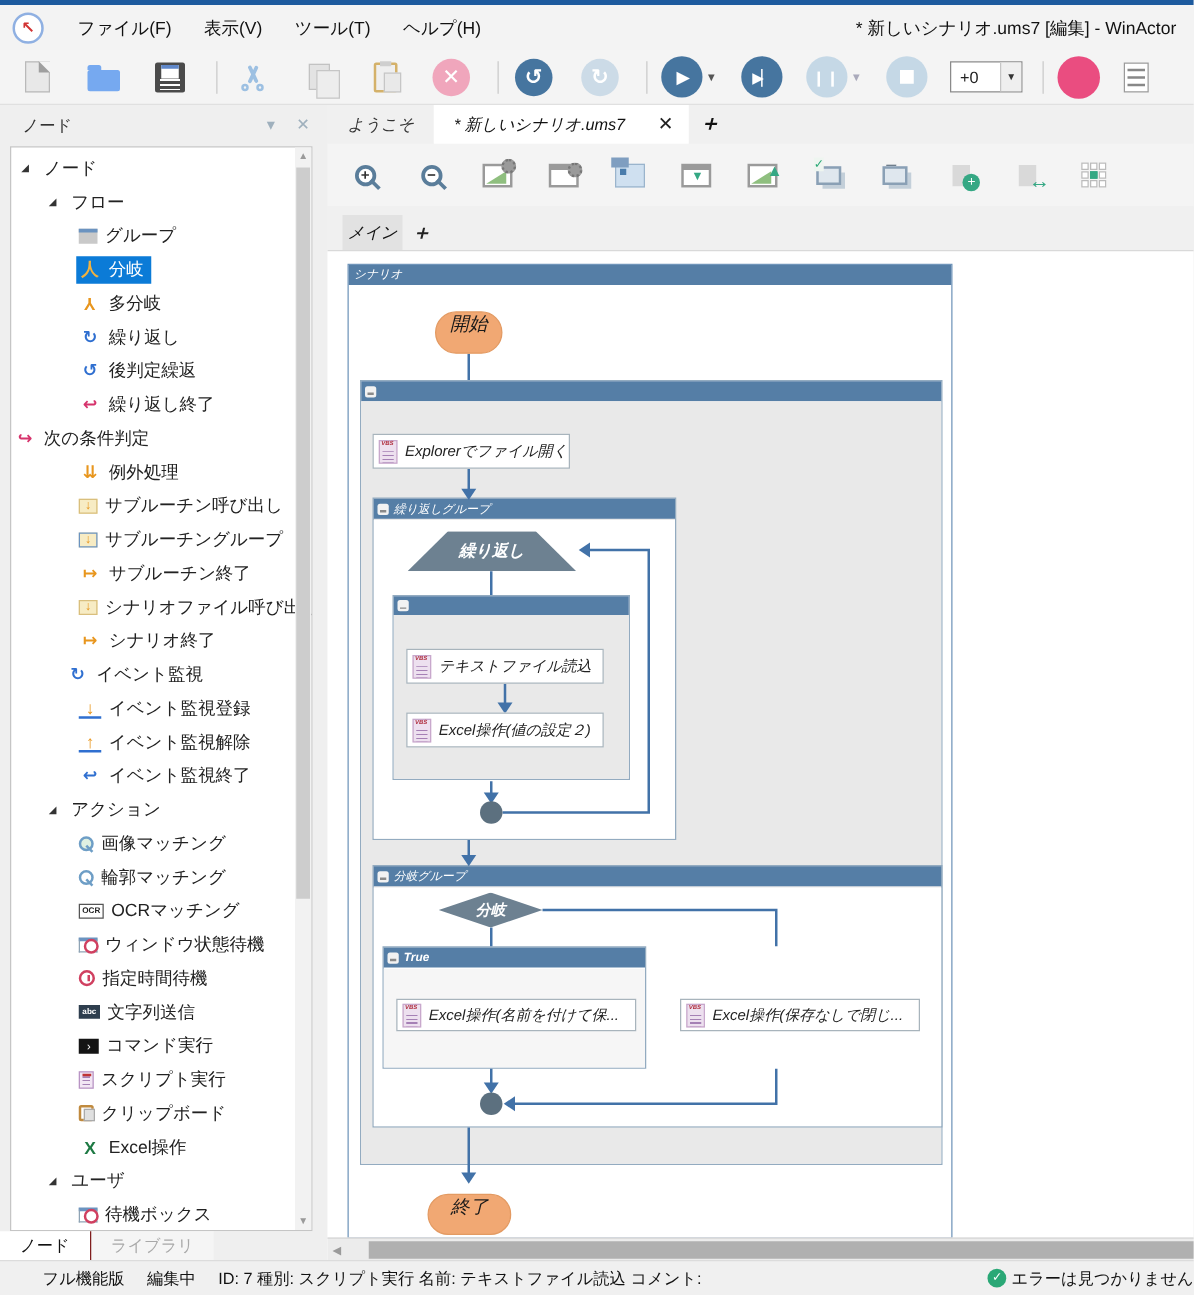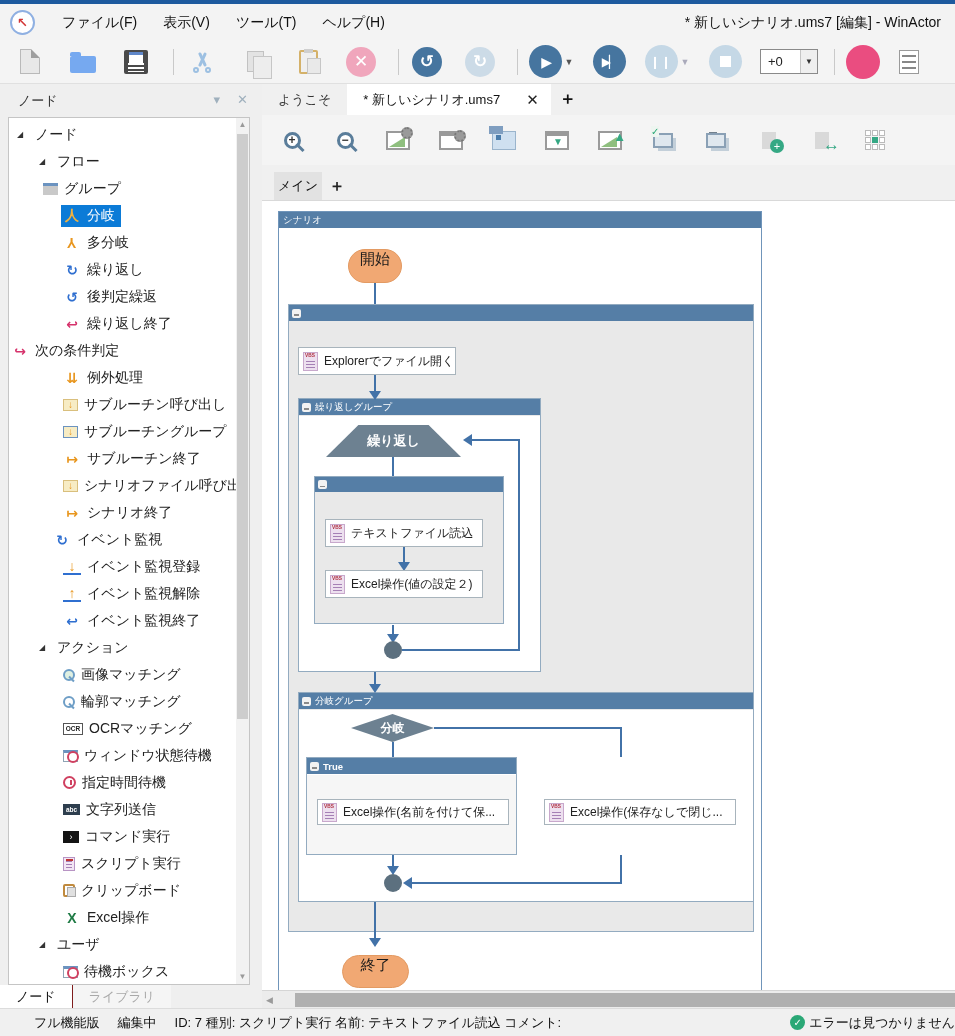--- a/index.html
+++ b/index.html
@@ -107,21 +107,21 @@
   .tree-scroll { position:absolute; right:1px; top:1px; width:13px; bottom:1px; background:#f2f2f2; }
   .tree-scroll .up,.tree-scroll .dn { position:absolute; left:0; width:13px; height:14px; color:#9a9a9a; font-size:8px; text-align:center; line-height:14px; }
   .tree-scroll .up { top:0; } .tree-scroll .dn { bottom:0; }
   .tree-scroll .thumb { position:absolute; left:1px; width:11px; top:16px; height:585px; background:#cdcdcd; }
   .side-tabs { position:absolute; left:0; bottom:0; width:262px; height:23px; display:flex; align-items:stretch; background:#efefef; }
   .side-tab { padding:0 16px; font-size:13px; line-height:23px; }
   .side-tab.active { background:#fff; color:#111; }
   .side-tab.inactive { color:#a9a9a9; background:#f5f5f5; border-left:1px solid #7f1d1d; }
 
   
-  .main { position:absolute; left:262px; top:84px; width:693px; height:924px; background:#f0f0f0; }
+  .main { position:absolute; left:262px; top:84px; width:693px; height:924px; background:#f0f0f0;font-style:italic; }
   .doc-tabs { height:31px; display:flex; align-items:stretch; }
   .dtab { padding:0 16px; font-size:13px; line-height:31px; color:#333; display:flex; align-items:center; }
   .dtab.active { background:#fff; color:#111; padding-right:12px; }
   .tclose { margin-left:26px; font-size:15px; color:#222; }
   .dtab-plus { width:34px; text-align:center; font-size:17px; font-weight:bold; line-height:29px; color:#111; }
   .etoolbar { height:50px; background:#f4f4f4; display:flex; align-items:center; padding-left:12px; }
   .ebtn { width:36px; height:38px; margin-right:17px; display:flex; align-items:center; justify-content:center; position:relative; flex:none; }
   .emag { width:17px; height:17px; border:3px solid #5a7d9a; border-radius:50%; position:relative; display:flex; align-items:center; justify-content:center; font-size:12px; font-weight:bold; color:#333; background:#fff; }
   .emag::after { content:""; position:absolute; width:10px; height:3px; background:#5a7d9a; right:-7px; bottom:-3px; transform:rotate(45deg); }
   .eframe { width:24px; height:19px; border:2px solid #9a9a9a; background:#fff; position:relative; }
@@ -284,21 +284,21 @@
         <span class="row-inner">
           <span class="tlabel">ノード</span>
         </span>
       </div>
       <div class="tree-item" style="padding-left: 30px;">
         <span class="expander">◢</span>
         <span class="row-inner">
           <span class="tlabel">フロー</span>
         </span>
       </div>
-      <div class="tree-item" style="padding-left: 32px;">
+      <div class="tree-item" style="padding-left: 52px;">
         <span class="row-inner">
           <span class="ti ti-group"></span>
           <span class="tlabel">グループ</span>
         </span>
       </div>
       <div class="tree-item" style="padding-left: 52px;">
         <span class="row-inner sel">
           <span class="ti ti-branch"></span>
           <span class="tlabel">分岐</span>
         </span>

